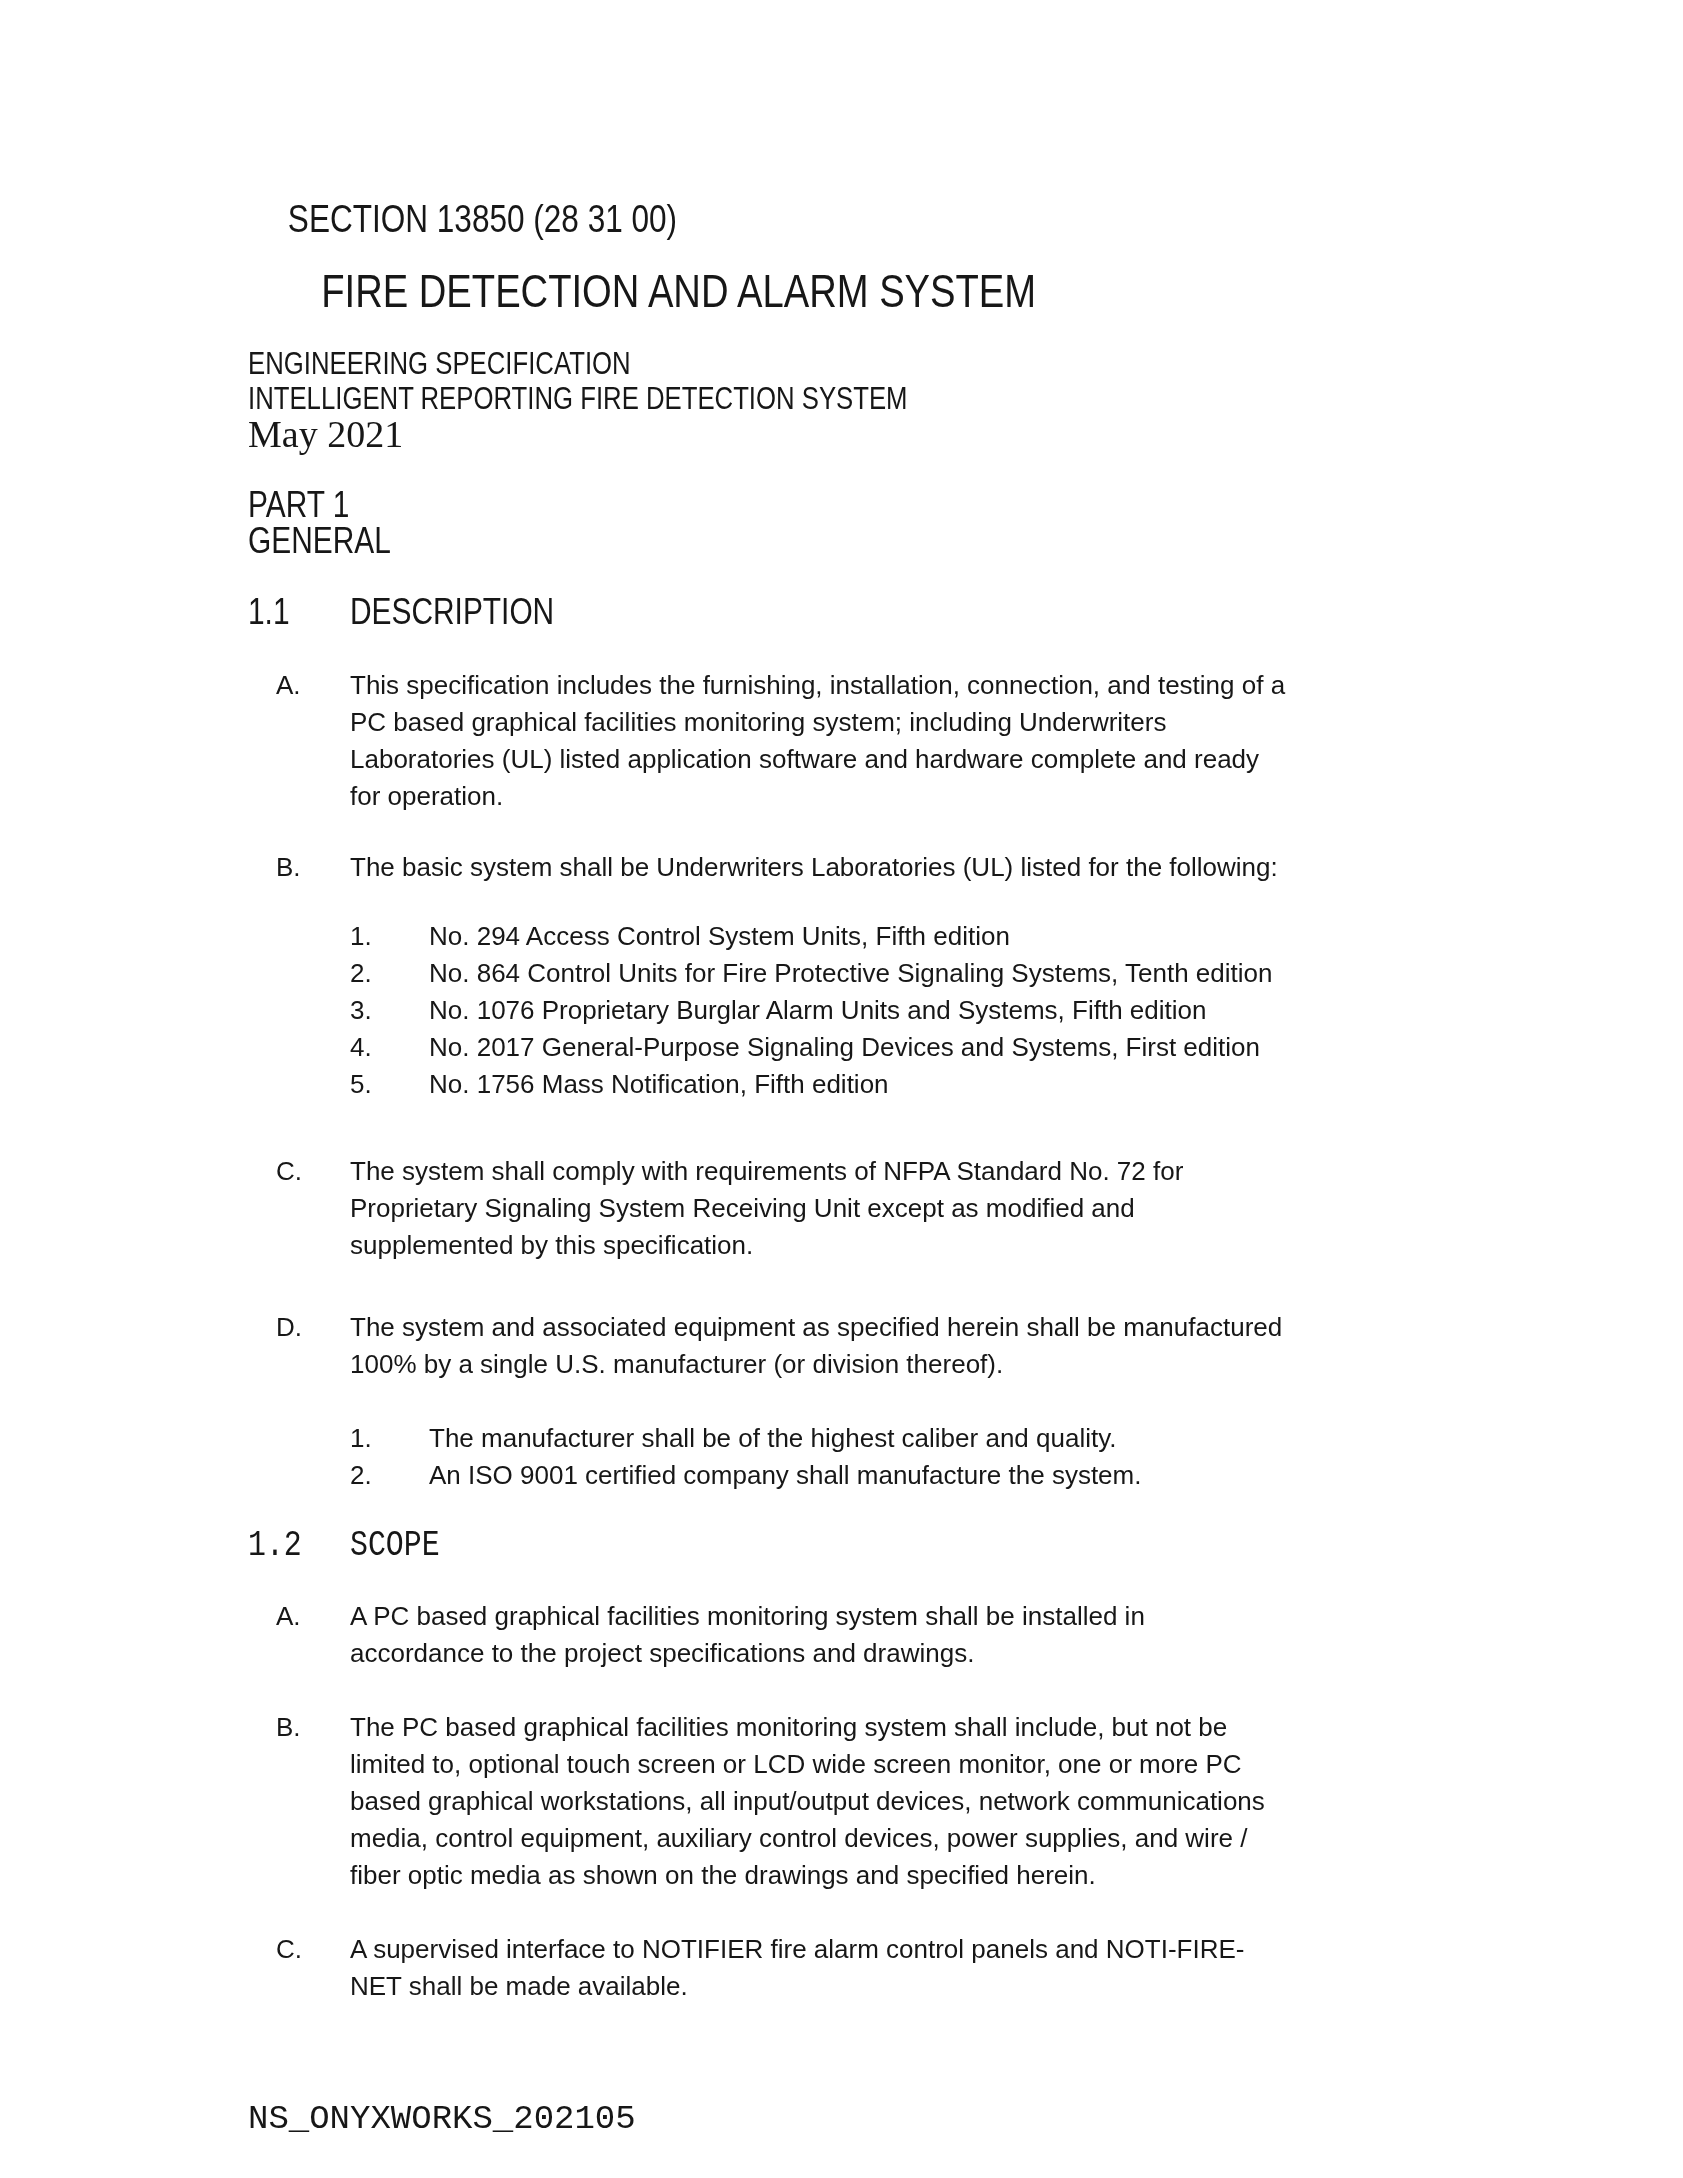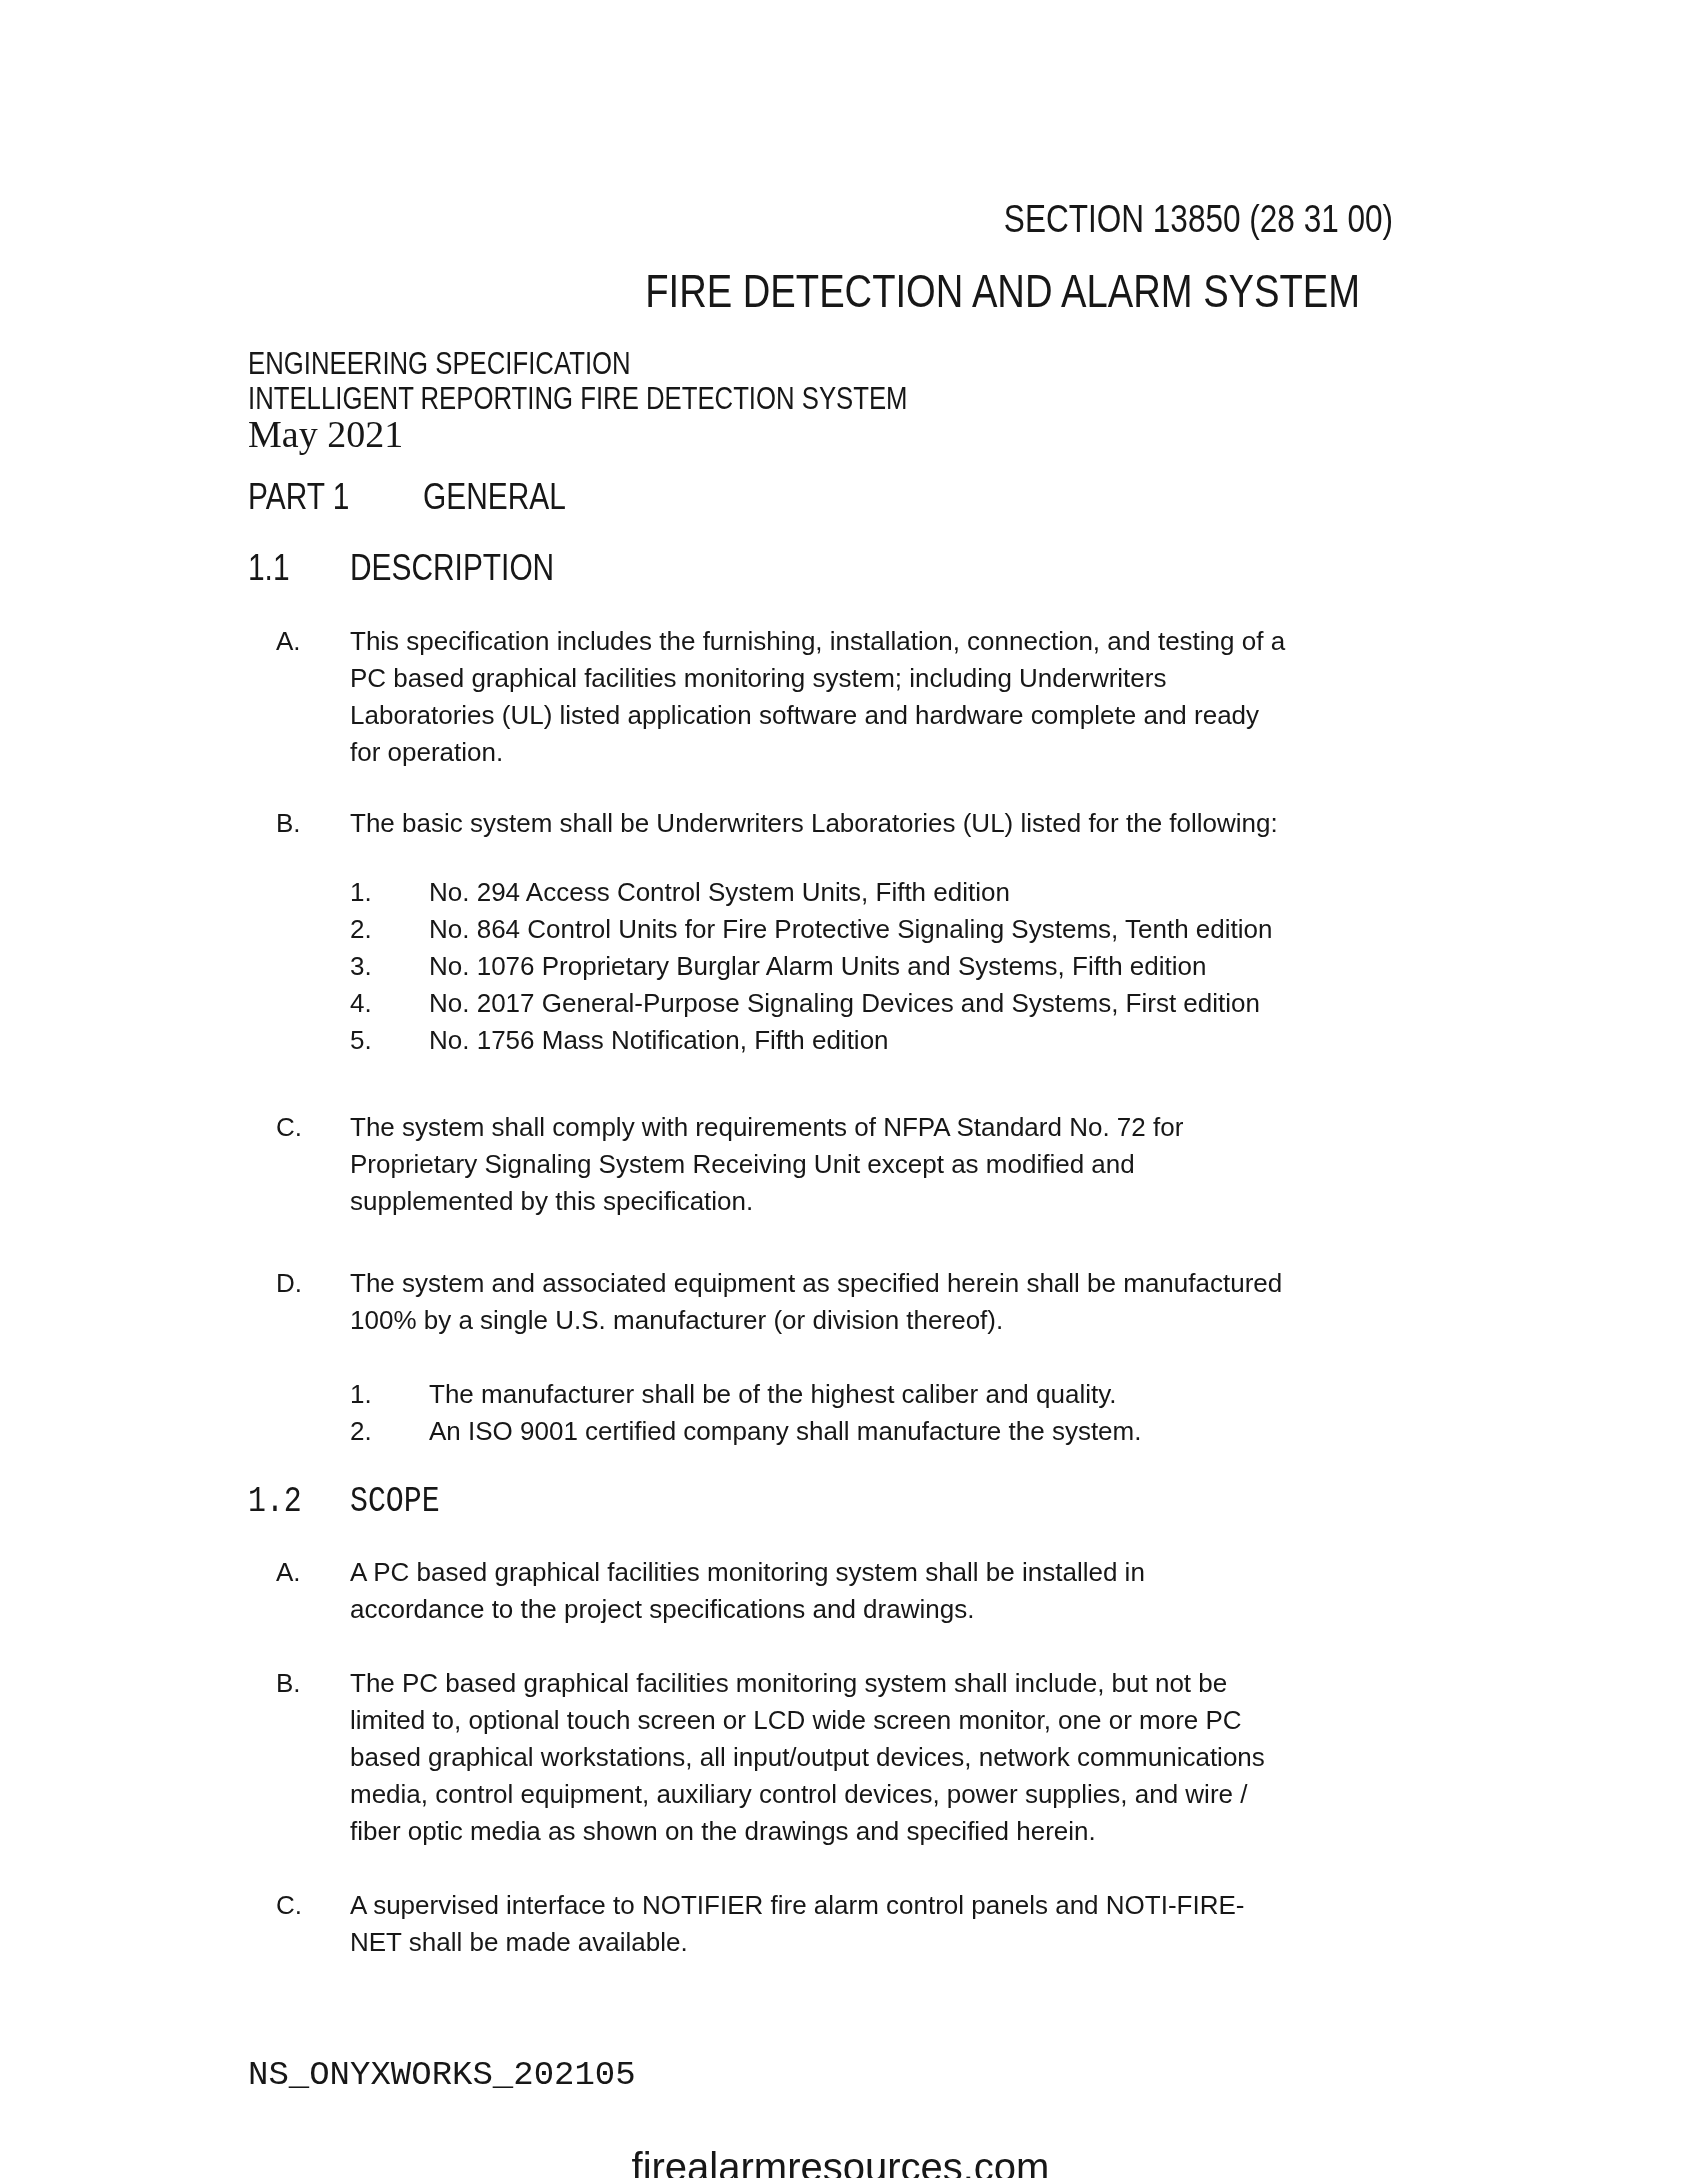--- a/index.html
+++ b/index.html
@@ -10,30 +10,30 @@
     color:#171717;
     box-sizing:border-box;
     padding:201px 250px 0 248px;
     font-family:"Liberation Sans", sans-serif;
     font-size:26px;
     line-height:37px;
     overflow:hidden;
   }
   
   .narrow { display:inline-block; transform:scaleX(0.83); transform-origin:0 50%; white-space:nowrap; }
-  .center { text-align:right; }
+  .center { text-align:left; }
   .center .narrow { transform-origin:50% 50%; }
 
   .t-section { font-size:38px; line-height:36px; }
   .t-doc     { font-size:46px; line-height:36px; margin-top:36px; }
   .t-spec    { font-size:31px; line-height:35px; margin-top:37px; }
   .t-date    { font-family:"Liberation Serif", serif; font-size:38px; line-height:36px; text-align:left; margin-top:0; }
 
   .h-row   { display:flex; font-size:36px; line-height:36px; }
-  .h-part  { margin-top:27px; }
+  .h-part  { margin-top:35px;flex-direction:column; }
   .h-11    { margin-top:35px; }
   .h-12    { margin-top:34px;font-family:Liberation Mono, monospace; }
   .h-num-part { width:175px; flex:none; }
   .h-num-sec  { width:102px; flex:none; }
 
   .li { display:flex; padding-left:28px; }
   .li-label { width:74px; flex:none; }
   .li-text  { flex:1; white-space:pre-line; }
 
   .li-a1 { margin-top:37px; }

